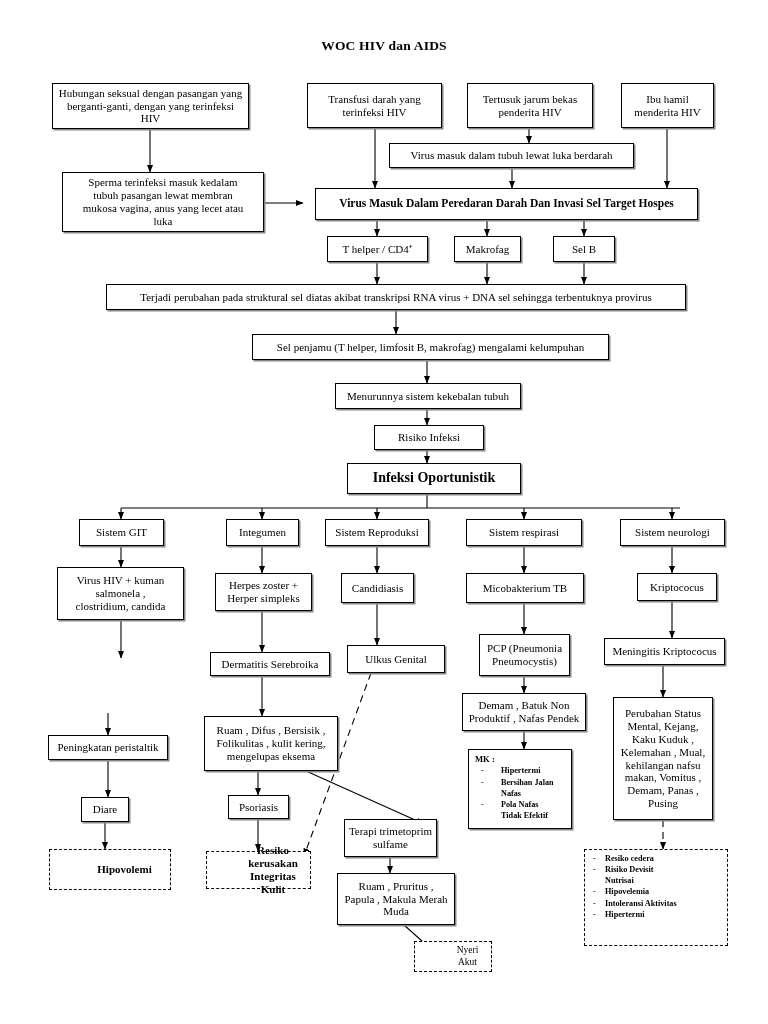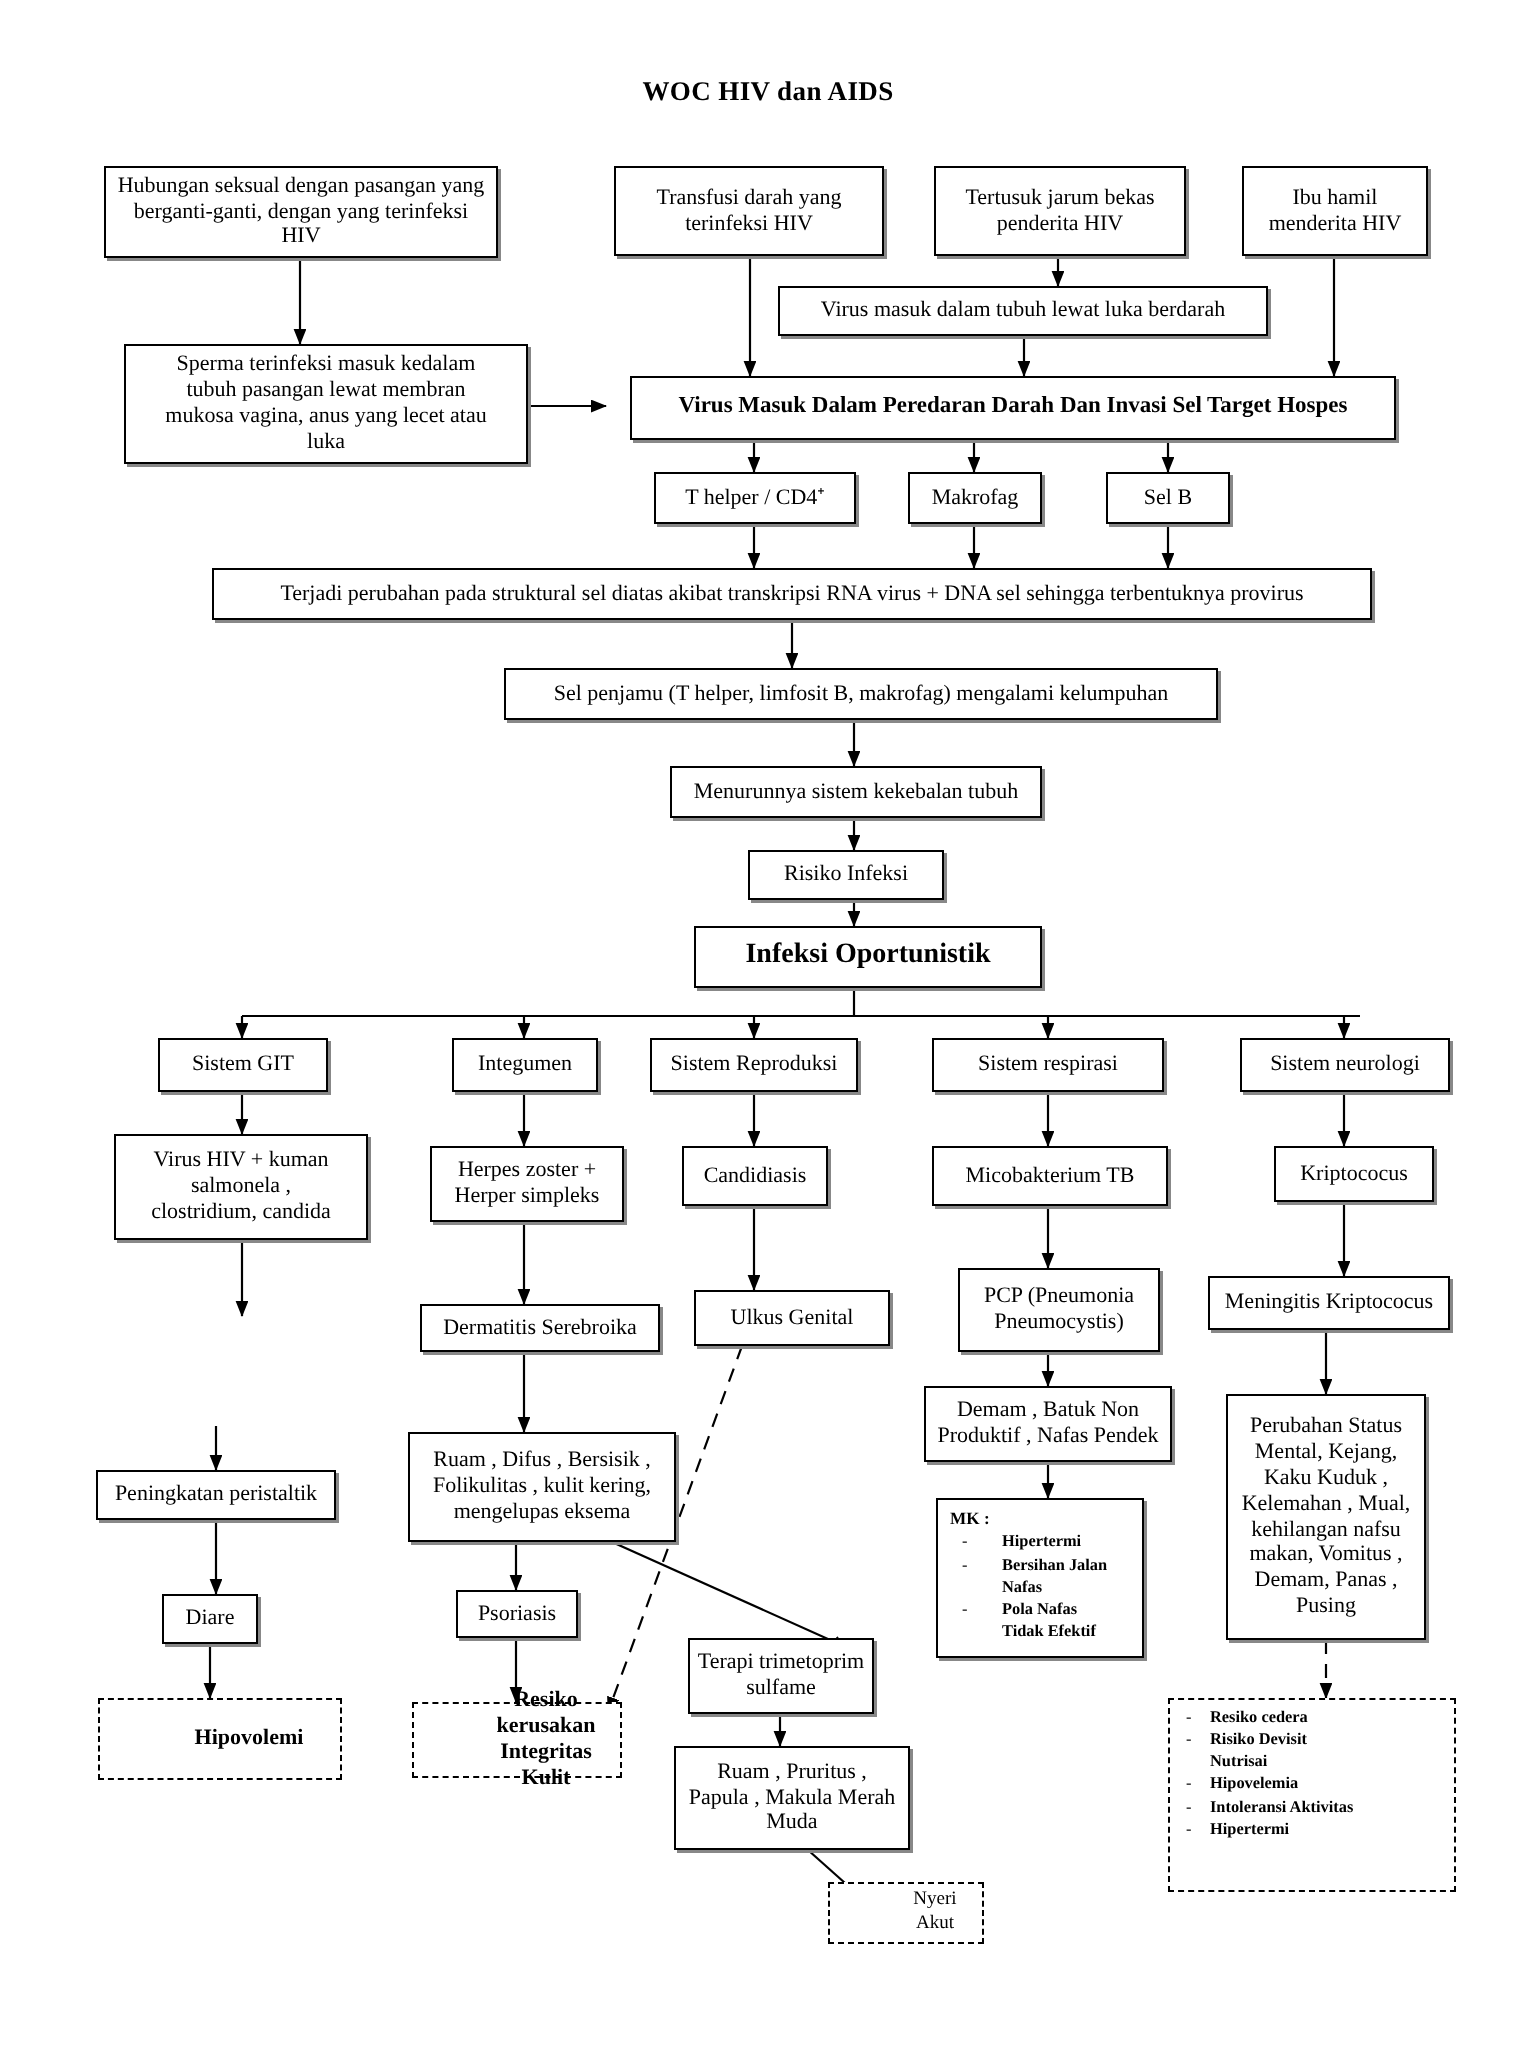--- a/index.html
+++ b/index.html
@@ -201,21 +201,21 @@
 
   <div class="node banner shadow" style="left:303px; top:188px; width:383px; height:32px;">Virus Masuk Dalam Peredaran Darah Dan Invasi Sel Target Hospes</div>
 
   <div class="node shadow" style="left:327px; top:236px; width:101px; height:26px;">T helper / CD4⁺</div>
   <div class="node shadow" style="left:454px; top:236px; width:67px; height:26px;">Makrofag</div>
   <div class="node shadow" style="left:553px; top:236px; width:62px; height:26px;">Sel B</div>
 
   <div class="node shadow" style="left:106px; top:284px; width:580px; height:26px;">Terjadi perubahan pada struktural sel diatas akibat transkripsi RNA virus + DNA sel sehingga terbentuknya provirus</div>
   <div class="node shadow" style="left:252px; top:334px; width:357px; height:26px;">Sel penjamu (T helper, limfosit B, makrofag) mengalami kelumpuhan</div>
   <div class="node shadow" style="left:335px; top:383px; width:186px; height:26px;">Menurunnya sistem kekebalan tubuh</div>
-  <div class="node shadow" style="left:374px; top:425px; width:98px; height:25px;">Risiko Infeksi</div>
+  <div class="node shadow" style="left:374px; top:425px; width:110px; height:25px;">Risiko Infeksi</div>
   <div class="node big shadow" style="left:347px; top:463px; width:174px; height:31px;">Infeksi Oportunistik</div>
 
   <div class="node shadow" style="left:79px; top:519px; width:85px; height:27px;">Sistem GIT</div>
   <div class="node shadow" style="left:226px; top:519px; width:73px; height:27px;">Integumen</div>
   <div class="node shadow" style="left:325px; top:519px; width:104px; height:27px;">Sistem Reproduksi</div>
   <div class="node shadow" style="left:466px; top:519px; width:116px; height:27px;">Sistem respirasi</div>
   <div class="node shadow" style="left:620px; top:519px; width:105px; height:27px;">Sistem neurologi</div>
 
   <div class="node shadow" style="left:57px; top:567px; width:127px; height:53px;">Virus HIV + kuman
 salmonela ,
@@ -237,21 +237,21 @@
   <div class="node shadow" style="left:341px; top:573px; width:73px; height:30px;">Candidiasis</div>
   <div class="node shadow" style="left:347px; top:645px; width:98px; height:28px;">Ulkus  Genital</div>
   <div class="node shadow" style="left:344px; top:819px; width:93px; height:38px;">Terapi trimetoprim
 sulfame</div>
   <div class="node shadow" style="left:337px; top:873px; width:118px; height:52px;">Ruam , Pruritus ,
 Papula , Makula Merah
 Muda</div>
   <div class="node dashed" style="left:414px; top:941px; width:78px; height:31px; font-weight:normal; font-size:9.5px;">Nyeri Akut</div>
 
   <div class="node shadow" style="left:466px; top:573px; width:118px; height:30px;">Micobakterium TB</div>
-  <div class="node shadow" style="left:479px; top:634px; width:101px; height:42px;">PCP (Pneumonia
+  <div class="node shadow" style="left:479px; top:634px; width:91px; height:42px;">PCP (Pneumonia
 Pneumocystis)</div>
   <div class="node shadow" style="left:462px; top:693px; width:124px; height:38px;">Demam , Batuk Non
 Produktif , Nafas Pendek</div>
 
   <div class="listnode shadow" style="left:468px; top:749px; width:104px; height:80px;">
     <div class="lhead">MK :</div>
     <ul>
       <li style="white-space:pre-line;">Hipertermi</li>
       <li style="white-space:pre-line;">Bersihan Jalan
 Nafas</li>

